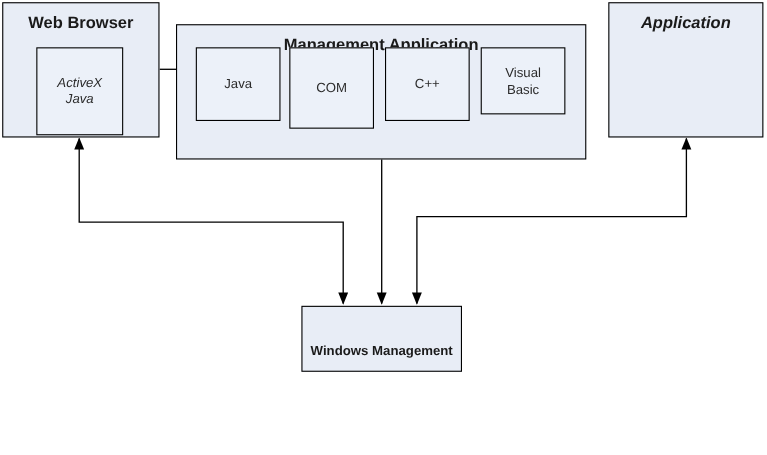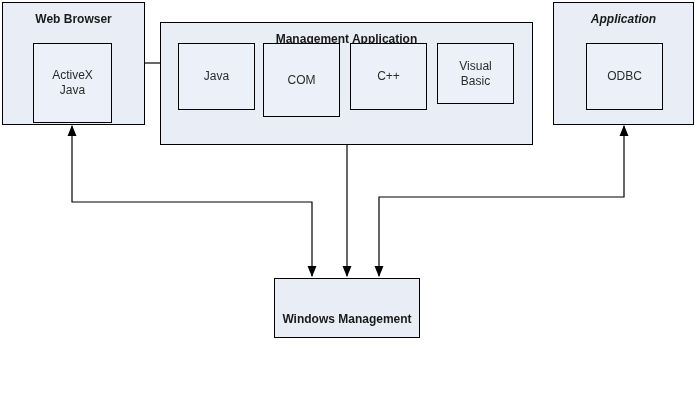--- a/index.html
+++ b/index.html
@@ -23,21 +23,21 @@
     box-sizing: border-box;
     border: 1px solid #000000;
     background: #e8edf6;
   }
   .box.outer { border-width: 1.4px; }
   .box.inner { background: #ecf1f9; }
   .box .title {
     padding-top: 9px;
     text-align: center;
     font-weight: bold;
-    font-size: 12px;
+    font-size: 15px;
     color: #1a1a1a;
     white-space: pre-line;
   }
   .box .label {
     position: absolute;
     left: 0; top: 0; right: 0; bottom: 0;
     display: flex;
     align-items: center;
     justify-content: center;
     text-align: center;
@@ -67,21 +67,21 @@
     <polygon points="347,125 342.5,136 351.5,136"></polygon>
     <polygon points="624,125 619.5,136 628.5,136"></polygon>
     <polygon points="312,277 307.5,266 316.5,266"></polygon>
     <polygon points="347,277 342.5,266 351.5,266"></polygon>
     <polygon points="379,277 374.5,266 383.5,266"></polygon>
   </svg>
 
   <div class="box outer" style="left:2px;top:2px;width:143px;height:123px;">
     <div class="title">Web Browser</div>
   </div>
-  <div class="box inner" style="left:33px;top:43px;width:79px;height:80px;">
+  <div class="box inner" style="left:33px;top:43px;width:79px;height:80px;font-style:italic;">
     <div class="label">ActiveX
 Java</div>
   </div>
 
   <div class="box outer" style="left:160px;top:2px;width:373px;height:123px;margin-top:20px;">
     <div class="title">Management Application</div>
   </div>
   <div class="box inner" style="left:178px;top:43px;width:77px;height:67px;">
     <div class="label">Java</div>
   </div>
@@ -92,22 +92,19 @@
     <div class="label">C++</div>
   </div>
   <div class="box inner" style="left:437px;top:43px;width:77px;height:61px;">
     <div class="label">Visual
 Basic</div>
   </div>
 
   <div class="box outer" style="left:553px;top:2px;width:141px;height:123px;font-style:italic;">
     <div class="title">Application</div>
   </div>
-  <div class="box inner" style="left:586px;top:43px;width:77px;height:67px;">
-    <div class="label">ODBC</div>
-  </div>
 
   <div class="box outer" style="left:274px;top:278px;width:146px;height:60px;">
     <div class="label bold">Windows Management</div>
   </div>
 
 
 </div>
 
 </body></html>

